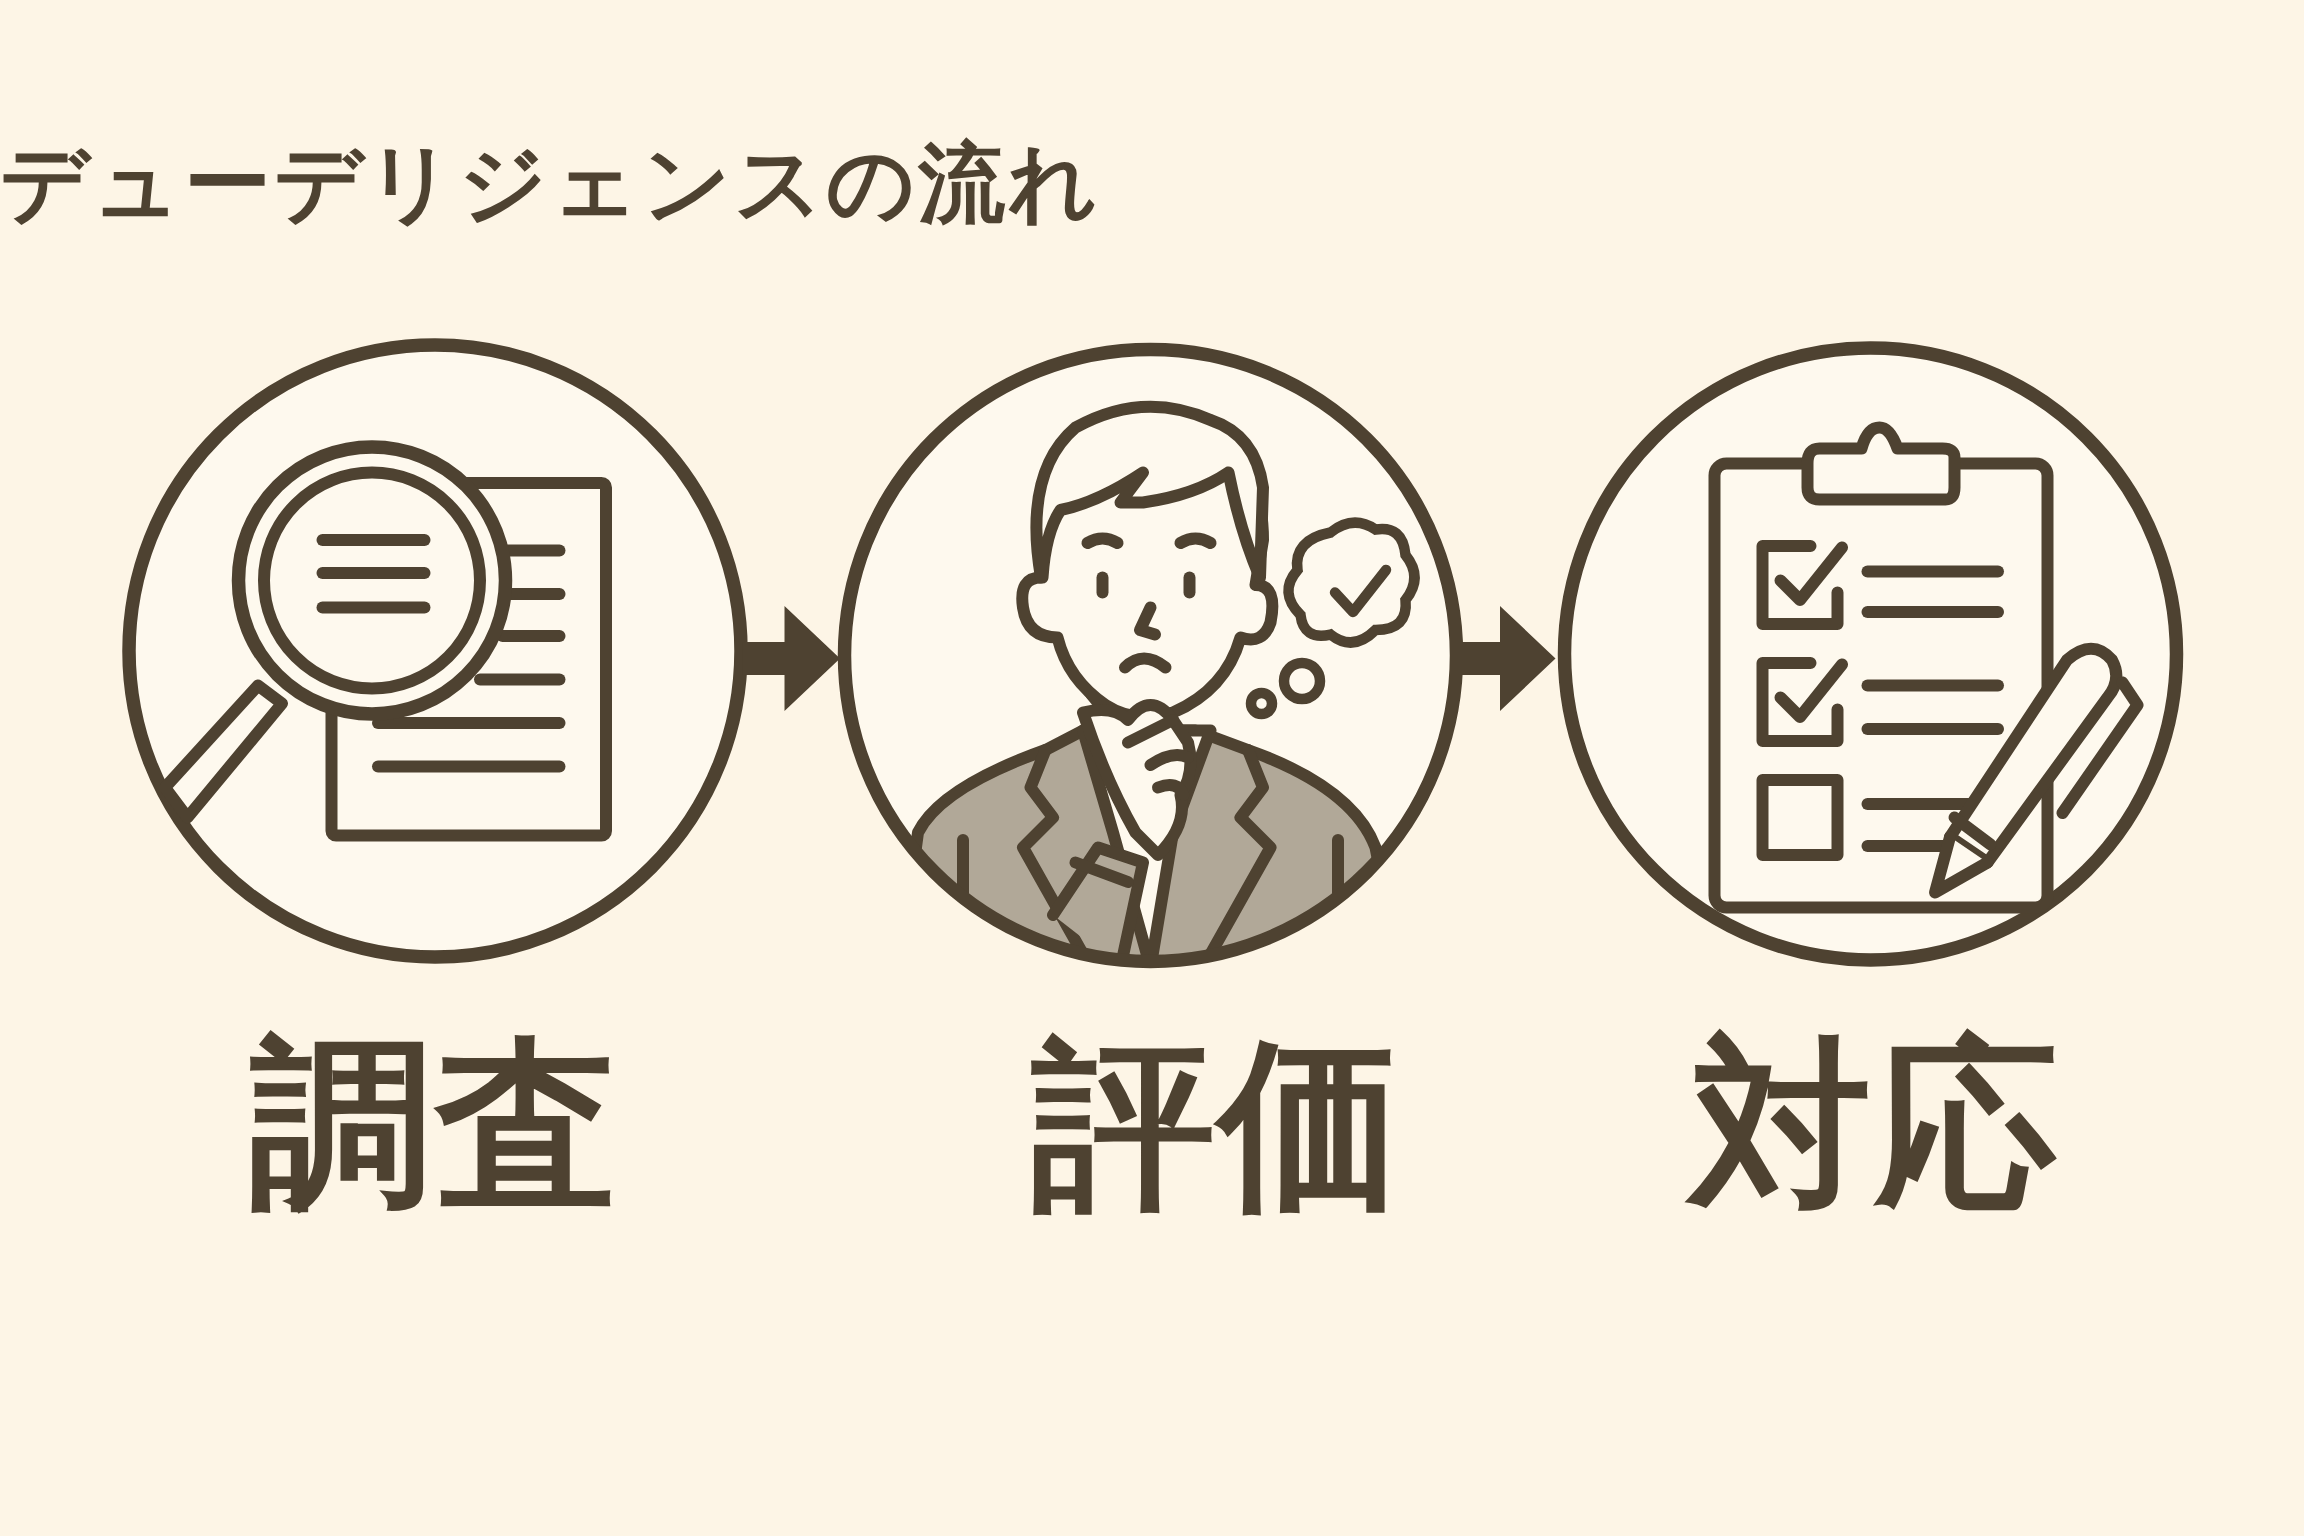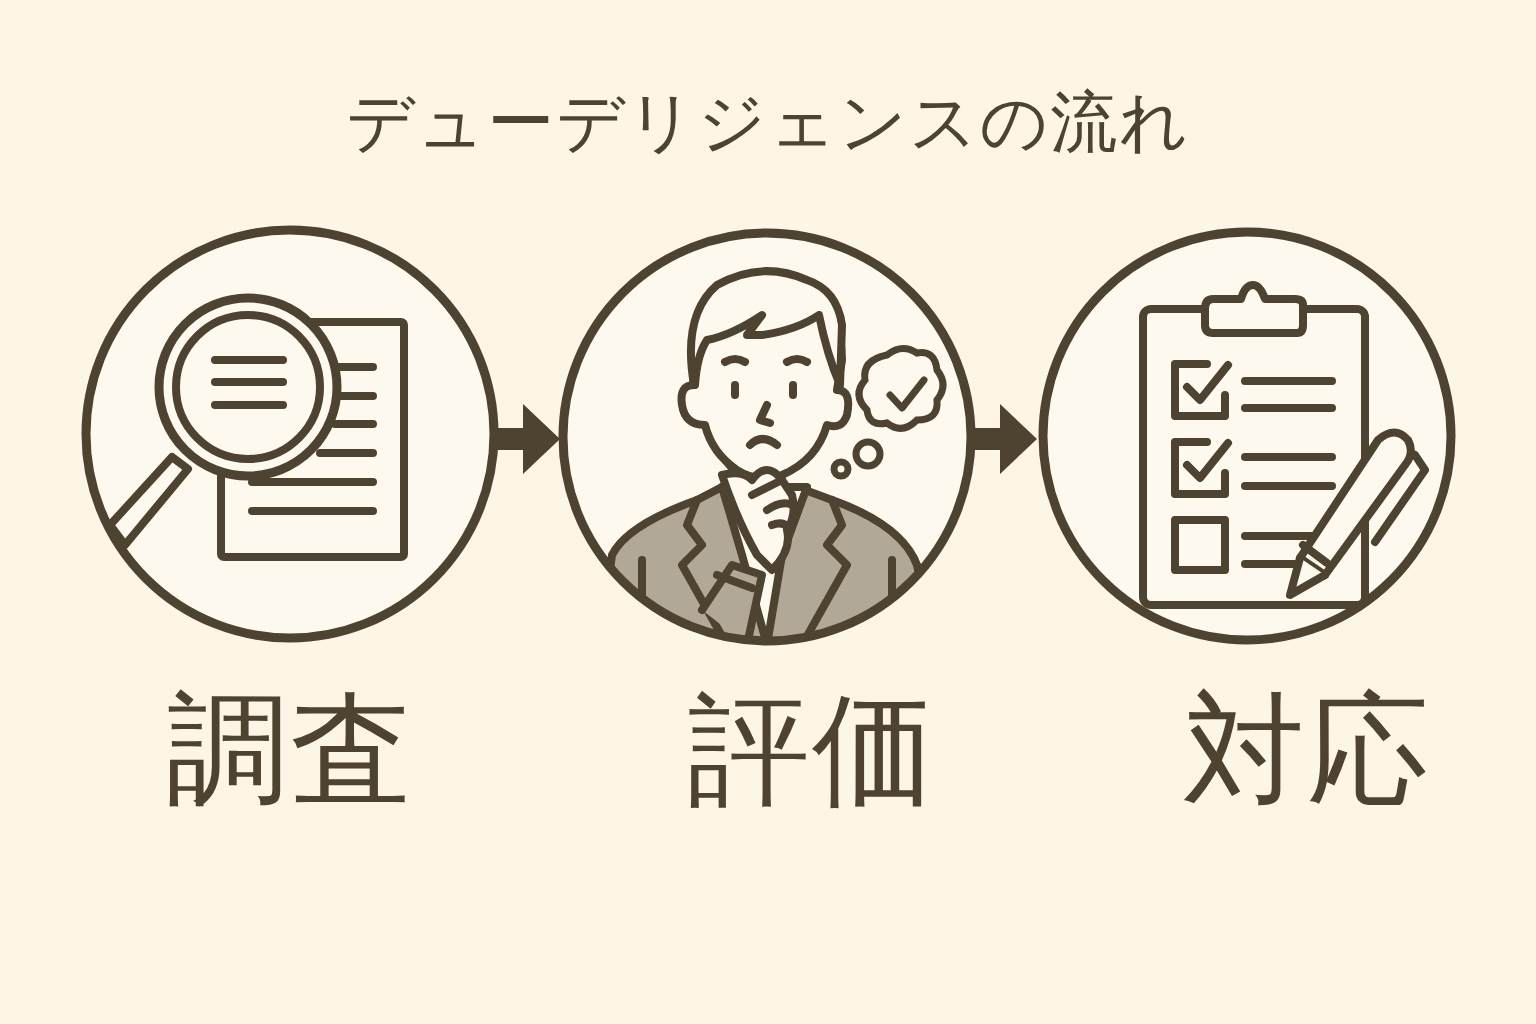--- a/index.html
+++ b/index.html
@@ -5,28 +5,28 @@
     html, body { margin: 0; padding: 0; }
     body {
       width: 1536px; height: 1024px; overflow: hidden;
       background: #FDF5E6;
       font-family: "DejaVu Sans", sans-serif;
       position: relative;
       color: #4E4231;
     }
     .title {
       position: absolute; left: 0; top: 72px; width: 1536px;
-      text-align: center; font-size: 67px; font-weight: normal;
+      font-size: 58px; font-weight: bold;
       letter-spacing: 2px; color: #4E4231; line-height: 100px;
     }
     .step-circle { position: absolute; }
     .arrow { position: absolute; }
     .label {
       position: absolute; top: 680px; width: 300px;
-      text-align: center; font-size: 122px; font-weight: normal;
+      text-align: center; font-size: 122px; font-weight: bold;
       color: #4E4231; line-height: 140px; letter-spacing: 2px;
     }
   </style>
 </head>
 <body>
 
 <div class="title">デューデリジェンスの流れ</div>
 
 <svg class="step-circle" style="left:80px;top:225px" width="420" height="420" viewBox="0 0 420 420">
   <g>
@@ -136,13 +136,13 @@
       <path d="M343 215 Q360 200 373 215 Q380 228 370 240 L290 350 L265 333 Z" fill="#FEF9EE"></path>
       <path d="M265 333 L255 370 L290 350" fill="#FEF9EE"></path>
       <line x1="268" y1="320" x2="292" y2="338"></line>
       <path d="M380 230 L390 245 L340 317" fill="none"></path>
     </g>
   </g>
 </svg>
 
 <div class="label" style="left:140px">調査</div>
 <div class="label" style="left:662px">評価</div>
-<div class="label" style="left:1157px">対応</div>
+<div class="label" style="left:1100px">対応</div>
 
 </body></html>

